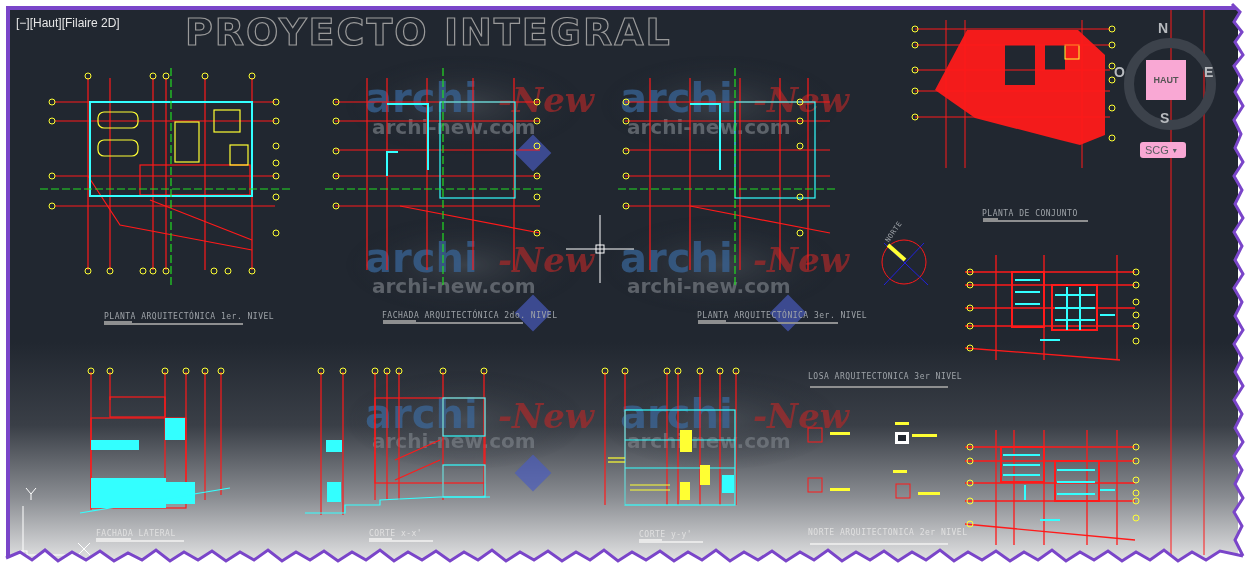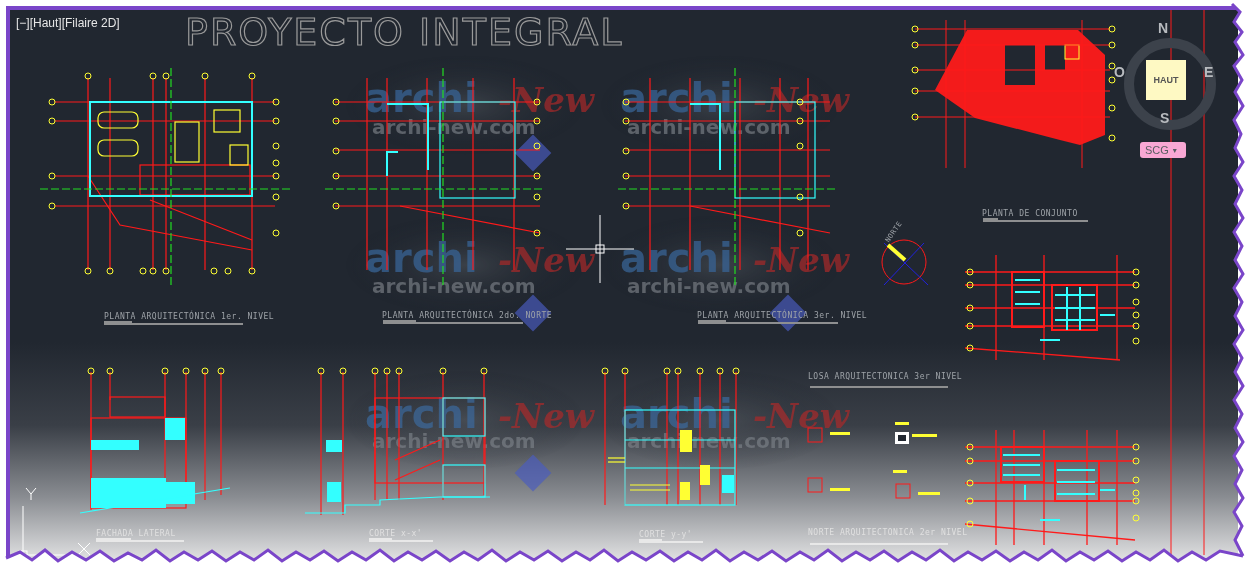--- a/index.html
+++ b/index.html
@@ -1,27 +1,27 @@
 <!DOCTYPE html>
 <html><head>
 <meta charset="utf-8">
 <style>
   html,body{margin:0;padding:0;background:#fff;}
   body{width:1256px;height:581px;position:relative;overflow:hidden;font-family:"Liberation Sans",sans-serif;}
   .frame{position:absolute;left:6px;top:6px;width:1232px;height:558px;border-top:4px solid #7a45c9;border-left:4px solid #7a45c9;box-sizing:border-box;
     background:linear-gradient(to bottom,#212730 0%,#212730 60%,#3a3f47 75%,#8a8d92 88%,#cfd0d2 97%,#e6e6e6 100%);overflow:hidden;}
   .vp-label{position:absolute;left:6px;top:6px;color:#e6e6e6;font-size:12px;}
-  .title{position:absolute;left:175px;top:0px;font-family:"DejaVu Sans",sans-serif;font-weight:normal;font-size:38px;letter-spacing:2px;color:transparent;
+  .title{position:absolute;left:175px;top:0px;font-family:"DejaVu Sans",sans-serif;font-weight:bold;font-size:38px;letter-spacing:2px;color:transparent;
     -webkit-text-stroke:1.2px #9a9a9a;}
   .lbl{position:absolute;font-family:"DejaVu Sans Mono",monospace;font-size:8px;color:#9ea3a8;letter-spacing:0.5px;white-space:nowrap;}
   .uline{position:absolute;height:2px;background:#8e8f90;}
   .uline .thick{position:absolute;left:0;top:-2px;height:4px;background:#8e8f90;}
   .viewcube{position:absolute;left:1118px;top:20px;width:100px;height:110px;}
   .vc-ring{position:absolute;left:6px;top:18px;width:72px;height:72px;border-radius:50%;border:10px solid #3c424b;}
-  .vc-box{position:absolute;left:28px;top:40px;width:40px;height:40px;background:#fef9c3;display:flex;align-items:center;justify-content:center;font-size:9px;font-weight:bold;color:#555;}
+  .vc-box{position:absolute;left:28px;top:40px;width:40px;height:40px;background:#f9a8d4;display:flex;align-items:center;justify-content:center;font-size:9px;font-weight:bold;color:#555;}
   .vc-dir{position:absolute;font-weight:bold;font-size:14px;color:#b8bbbf;}
   .scg{position:absolute;left:1140px;top:142px;width:46px;height:16px;background:#f9a8d4;border-radius:3px;color:#5a5e63;font-size:11px;display:flex;align-items:center;padding-left:5px;box-sizing:border-box;}
   svg{position:absolute;left:0;top:0;}
 </style>
 </head>
 <body>
 
 <div class="frame">
   <span class="vp-label">[−][Haut][Filaire 2D]</span>
   <div class="title">PROYECTO INTEGRAL</div>
@@ -412,21 +412,21 @@
     <path d="M1232 4 L1240 12 L1234 22 L1242 32 L1235 42 L1243 55 L1234 66 L1242 80 L1235 92 L1243 106 L1234 120 L1241 134 L1235 148 L1243 162 L1234 176 L1242 190 L1235 204 L1243 218 L1234 232 L1242 246 L1235 260 L1243 274 L1234 288 L1242 302 L1235 316 L1243 330 L1234 344 L1242 358 L1235 372 L1243 386 L1234 400 L1242 414 L1235 428 L1243 442 L1234 456 L1242 470 L1235 484 L1243 498 L1234 512 L1242 526 L1235 540 L1243 556" fill="none" stroke="#7a45c9" stroke-width="3"></path>
     <path d="M6 558 L20 552 L32 560 L45 550 L58 561 L72 552 L86 560 L100 551 L114 561 L128 553 L142 560 L156 550 L170 561 L184 552 L198 560 L212 551 L226 561 L240 552 L254 560 L268 550 L282 561 L296 552 L310 560 L324 551 L338 561 L352 552 L366 560 L380 550 L394 561 L408 552 L422 560 L436 551 L450 561 L464 552 L478 560 L492 550 L506 561 L520 552 L534 560 L548 551 L562 561 L576 552 L590 560 L604 550 L618 561 L632 552 L646 560 L660 551 L674 561 L688 552 L702 560 L716 550 L730 561 L744 552 L758 560 L772 551 L786 561 L800 552 L814 560 L828 550 L842 561 L856 552 L870 560 L884 551 L898 561 L912 552 L926 560 L940 550 L954 561 L968 552 L982 560 L996 551 L1010 561 L1024 552 L1038 560 L1052 550 L1066 561 L1080 552 L1094 560 L1108 551 L1122 561 L1136 552 L1150 560 L1164 550 L1178 561 L1192 552 L1206 560 L1220 551 L1243 556 L1256 556 L1256 581 L0 581 L0 556 Z" fill="#ffffff"></path>
     <path d="M6 558 L20 552 L32 560 L45 550 L58 561 L72 552 L86 560 L100 551 L114 561 L128 553 L142 560 L156 550 L170 561 L184 552 L198 560 L212 551 L226 561 L240 552 L254 560 L268 550 L282 561 L296 552 L310 560 L324 551 L338 561 L352 552 L366 560 L380 550 L394 561 L408 552 L422 560 L436 551 L450 561 L464 552 L478 560 L492 550 L506 561 L520 552 L534 560 L548 551 L562 561 L576 552 L590 560 L604 550 L618 561 L632 552 L646 560 L660 551 L674 561 L688 552 L702 560 L716 550 L730 561 L744 552 L758 560 L772 551 L786 561 L800 552 L814 560 L828 550 L842 561 L856 552 L870 560 L884 551 L898 561 L912 552 L926 560 L940 550 L954 561 L968 552 L982 560 L996 551 L1010 561 L1024 552 L1038 560 L1052 550 L1066 561 L1080 552 L1094 560 L1108 551 L1122 561 L1136 552 L1150 560 L1164 550 L1178 561 L1192 552 L1206 560 L1220 551 L1243 556" fill="none" stroke="#7a45c9" stroke-width="3"></path>
   </g>
 </svg>
 
 <span class="lbl" style="left:104px;top:312px;">PLANTA ARQUITECTÓNICA 1er. NIVEL</span>
 <div class="uline" style="left:104px;top:323px;width:139px;">
     <div class="thick" style="width:28px;"></div>
   </div>
-<span class="lbl" style="left:382px;top:311px;">PLANTA ARQUITECTÓNICA 2do. NORTE</span>
+<span class="lbl" style="left:382px;top:311px;">FACHADA ARQUITECTÓNICA 2do. NIVEL</span>
 <div class="uline" style="left:383px;top:322px;width:140px;">
     <div class="thick" style="width:33px;"></div>
   </div>
 <span class="lbl" style="left:697px;top:311px;">PLANTA ARQUITECTÓNICA 3er. NIVEL</span>
 <div class="uline" style="left:698px;top:322px;width:140px;">
     <div class="thick" style="width:28px;"></div>
   </div>
 <span class="lbl" style="left:982px;top:209px;">PLANTA DE CONJUNTO</span>
 <div class="uline" style="left:983px;top:220px;width:105px;">
     <div class="thick" style="width:15px;"></div>

